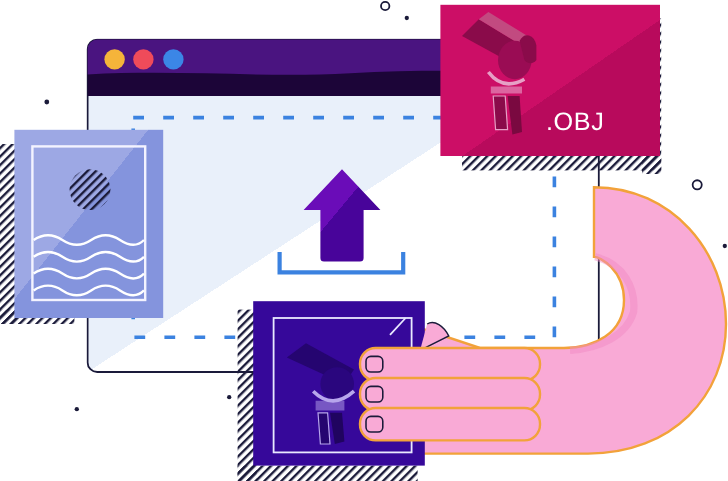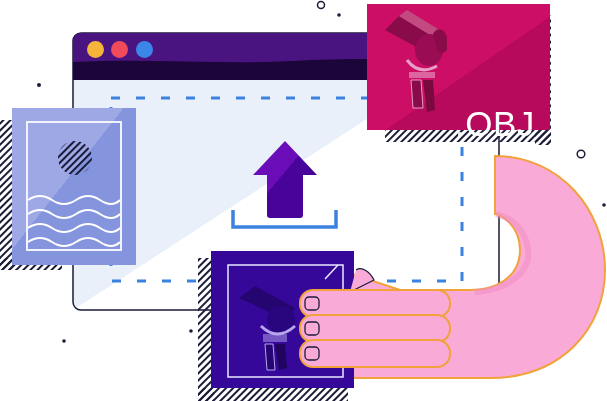--- a/index.html
+++ b/index.html
@@ -1,19 +1,19 @@
 <!DOCTYPE html>
 <html><head>
 <meta charset="utf-8">
 <style>
   html,body{margin:0;padding:0;background:#ffffff;}
   body{width:607px;height:401px;position:relative;overflow:hidden;font-family:"Liberation Sans",sans-serif;}
   .abs{position:absolute;}
   svg{display:block;}
-  .obj-label{position:absolute;left:455px;top:90px;color:#ffffff;font-size:35px;font-family:"Liberation Sans",sans-serif;letter-spacing:0.5px;margin-top:14px;}
+  .obj-label{position:absolute;left:455px;top:90px;color:#ffffff;font-size:21px;font-family:"Liberation Sans",sans-serif;letter-spacing:0.5px;}
 </style>
 </head>
 <body>
 
 <svg class="abs" style="left:0;top:0" width="607" height="401">
   <circle cx="321" cy="5" r="3.5" fill="none" stroke="#1b1b3a" stroke-width="1.5"></circle>
   <circle cx="339" cy="15" r="1.8" fill="#1b1b3a"></circle>
   <circle cx="39" cy="85" r="2" fill="#1b1b3a"></circle>
   <circle cx="581" cy="154" r="3.8" fill="none" stroke="#1b1b3a" stroke-width="1.5"></circle>
   <circle cx="604" cy="205" r="1.8" fill="#1b1b3a"></circle>

